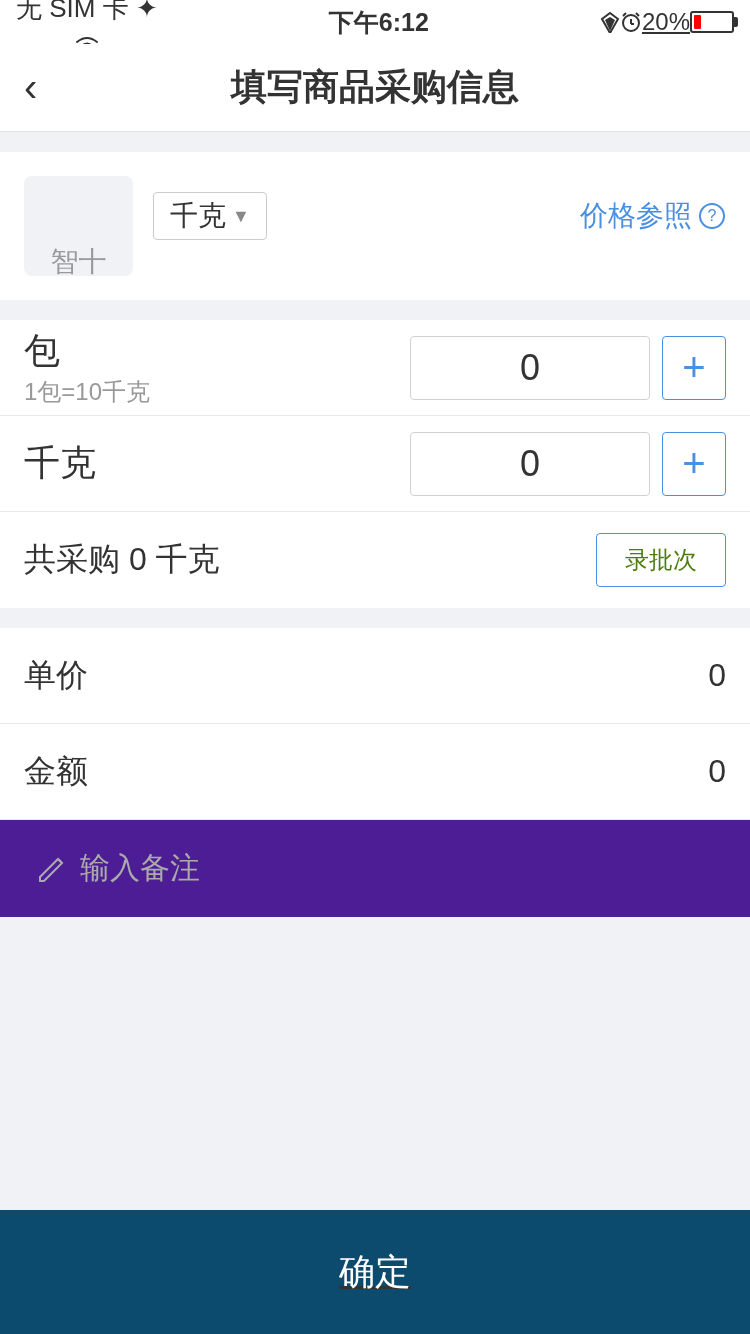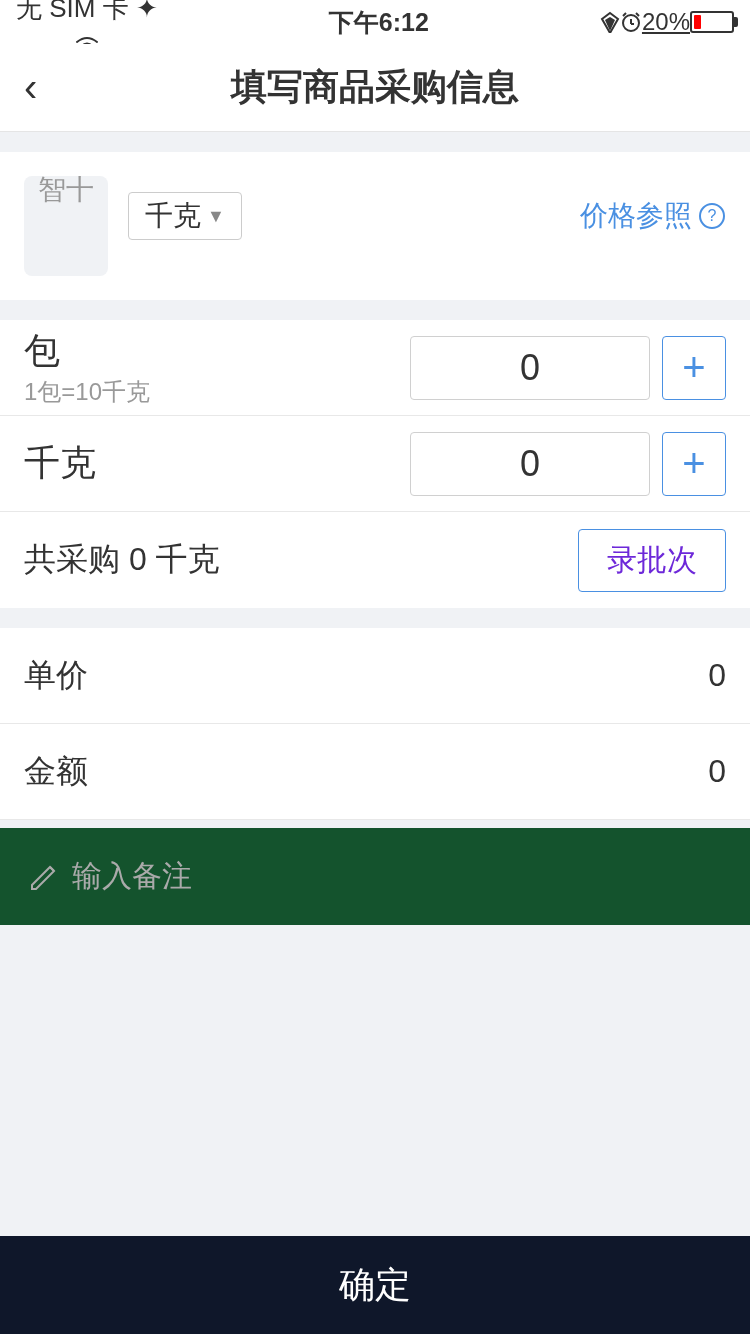--- a/index.html
+++ b/index.html
@@ -95,26 +95,26 @@
     
     .product-card {
       background: #fff;
       margin-top: 20px;
       padding: 24px;
       display: flex;
       align-items: flex-start;
       gap: 20px;
     }
     .product-thumb {
-      width: 84px;
+      width: 109px;
       height: 100px;
       background: #f0f2f5;
       border-radius: 8px;
       display: flex;
-      align-items: flex-start;
+      align-items: flex-end;
       justify-content: center;
       flex-shrink: 0;
     }
     .product-thumb-logo {
       font-size: 28px;
       color: #999;
       text-align: center;
       line-height: 1;
     }
     .product-info {
@@ -239,25 +239,25 @@
       padding: 0 24px;
       height: 96px;
     }
     .summary-text {
       flex: 1;
       font-size: 32px;
       color: #333;
     }
     .record-btn {
       border: 1px solid #4a90e2;
-      color: #6d28d9;
+      color: #4d7c0f;
       background: #fff;
       border-radius: 4px;
       padding: 10px 28px;
-      font-size: 30px;
+      font-size: 24px;
       cursor: pointer;
       font-family: Liberation Mono, monospace;
     }
 
     
     .price-section {
       background: #fff;
     }
     .price-row {
       display: flex;
@@ -271,45 +271,46 @@
       color: #333;
     }
     .price-row-value {
       margin-left: auto;
       font-size: 32px;
       color: #333;
     }
 
     
     .remark-section {
-      background: #14532d;
-      margin-top: 8px;
-      padding: 28px 28px;
+      background: #4c1d95;
+      margin-top: 0;
+      padding: 28px 36px;
       display: flex;
       align-items: center;
       gap: 12px;
       min-height: 80px;
     }
     .remark-placeholder {
       font-size: 30px;
       color: #aaa;
     }
 
     
     .confirm-bar {
       position: fixed;
       bottom: 0;
       left: 0;
       width: 750px;
-      height: 98px;
-      background: #0f172a;
+      height: 124px;
+      background: #0c4a6e;
       display: flex;
       align-items: center;
       justify-content: center;
       cursor: pointer;
+      text-decoration: underline;
     }
     .confirm-label {
       font-size: 36px;
       color: #fff;
       font-weight: 500;
     }
     
     .arrow-icon {
       font-size: 18px;
       color: #888;

